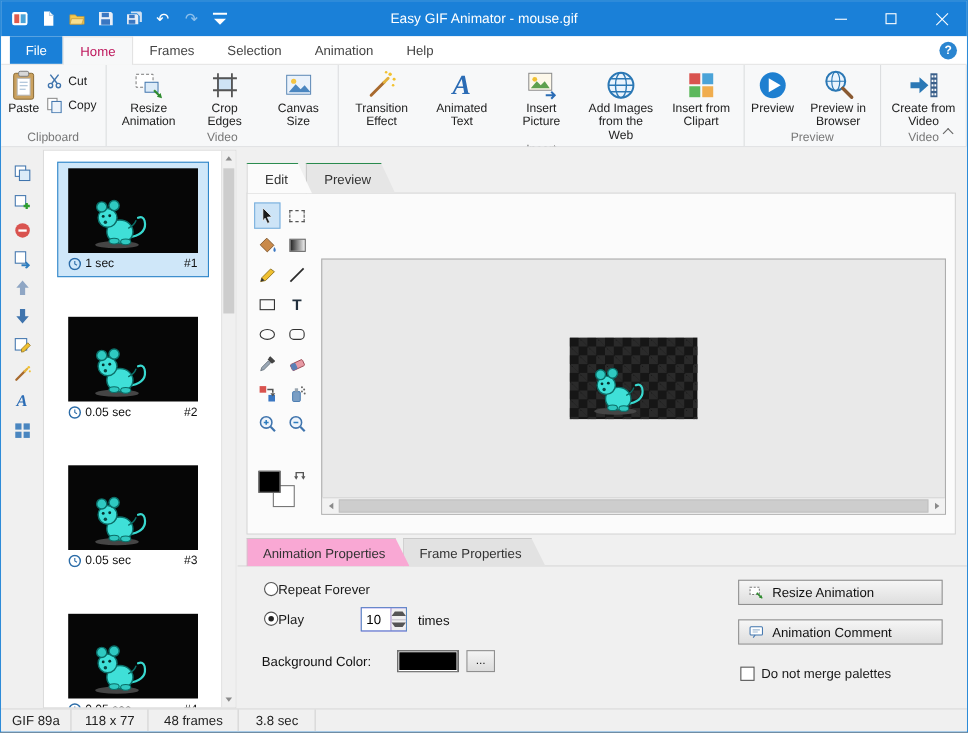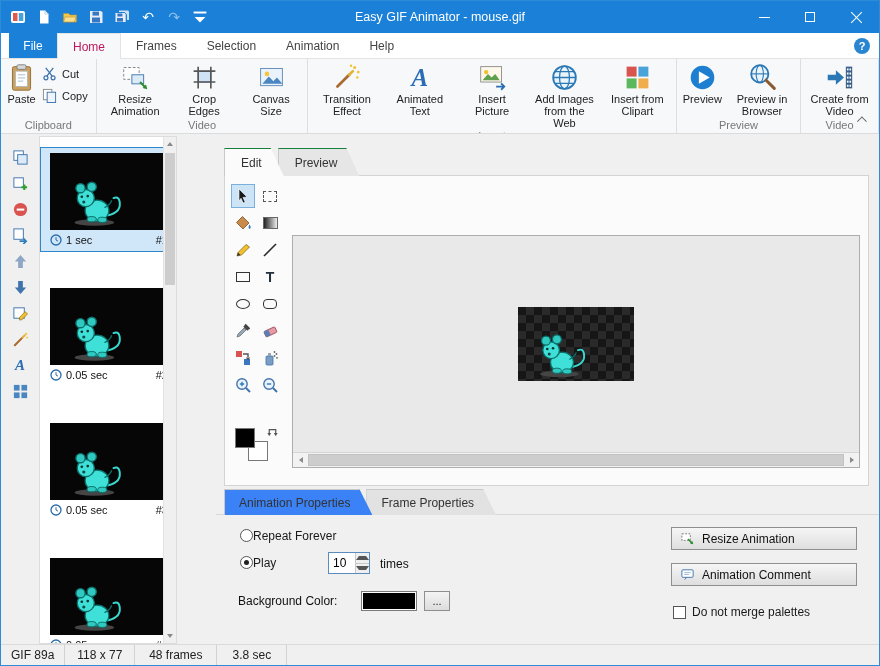--- a/index.html
+++ b/index.html
@@ -49,21 +49,21 @@
   
   .content{position:absolute;top:133px;left:0;right:0;bottom:21px;background:#f0f0f0}
 
   
   .toolstrip{position:absolute;left:0;top:0;width:38px;bottom:0;display:flex;flex-direction:column;align-items:center;padding-top:14px;gap:8px}
   .tsbtn{width:20px;height:18px;display:flex;align-items:center;justify-content:center}
   .tsbtn svg{width:17px;height:17px}
   .ts-a{font-family:"Liberation Serif","DejaVu Serif",serif;font-style:italic;font-weight:bold;color:#2b6cb5;font-size:15px;line-height:1}
 
   
-  .frames-panel{position:absolute;left:38px;top:2px;width:138px;bottom:0;background:#fff;border:1px solid #dcdcdc;overflow:hidden}
+  .frames-panel{position:absolute;left:38px;top:2px;width:176px;bottom:0;background:#fff;border:1px solid #dcdcdc;overflow:hidden}
   .frames-list{position:absolute;left:0;top:0;right:13px;bottom:0;padding-top:10px;overflow:hidden}
   .frame-cell{width:138px;margin:0 auto 30px;padding:5px;border:1px solid transparent}
   .frame-cell.selected{background:#cfe7f9;border:1px solid #2f86c9}
   .thumb{width:118px;height:77px;margin:0 auto;background:#060606;position:relative;overflow:hidden}
   .thumb svg.mouse{position:absolute;left:14px;bottom:2px;width:66px;height:48px}
   .frame-caption{display:flex;align-items:center;margin-top:4px;font-size:11px;padding:0 4px;color:#111}
   .frame-caption .clock{width:12px;height:12px;margin-right:4px;flex:none}
   .frame-caption .num{margin-left:auto}
   .vscroll{position:absolute;right:0;top:0;width:13px;bottom:0;background:#f0f0f0;border-left:1px solid #e3e3e3}
   .sarrow{height:14px;display:flex;align-items:center;justify-content:center}
@@ -105,21 +105,21 @@
   .gif-image{position:relative;width:116px;height:74px;background-color:#161616;background-image:linear-gradient(45deg,#2a2a2a 25%,transparent 25%,transparent 75%,#2a2a2a 75%),linear-gradient(45deg,#2a2a2a 25%,transparent 25%,transparent 75%,#2a2a2a 75%);background-size:16px 16px;background-position:0 0,8px 8px;overflow:hidden}
   .gif-image svg.mouse{position:absolute;left:12px;bottom:2px;width:64px;height:46px}
   .hscroll{position:absolute;left:0;right:0;bottom:0;height:15px;background:#f2f2f2;border-top:1px solid #d5d5d5;display:flex;align-items:stretch}
   .hscroll .sarrow{width:15px;height:100%}
   .hthumb{flex:1;margin:1px 0;background:#cdcdcd;border:1px solid #c2c2c2}
 
   
   .props-line{position:absolute;left:0;right:0;top:380px;height:1px;background:#d8d8d8}
   .props-tabs{position:absolute;left:8px;top:355px;height:26px;display:flex;z-index:3}
   .ptab{padding:0 22px 0 14px;display:flex;align-items:center;background:#e2e2e2;color:#333;clip-path:polygon(0 0,calc(100% - 13px) 0,100% 100%,0 100%);border-top:1px solid #c9c9c9;border-left:1px solid #c9c9c9;margin-right:-6px}
-  .ptab.active{background:#3b82f6;z-index:2}
+  .ptab.active{background:#f9a8d4;z-index:2}
   .ctrl-label{position:absolute;font-size:12px;color:#111;white-space:nowrap}
   .radio-row{position:absolute;display:flex;gap:0;font-size:12px}
   .radio{width:13px;height:13px;border:1px solid #555;border-radius:50%;background:#fff;position:relative;flex:none}
   .radio.checked::after{content:"";position:absolute;left:3px;top:3px;width:5px;height:5px;border-radius:50%;background:#222}
   .spin-wrap{position:absolute;width:42px;height:22px;border:1px solid #5a8cc0;background:#8b5cf6;display:flex}
   .spin-wrap input{flex:1;width:24px;border:none;outline:none;font:12px "Liberation Sans",sans-serif;padding-left:4px}
   .spin-btns{width:14px;display:flex;flex-direction:column;border-left:1px solid #c9c9c9}
   .spin-btns div{flex:1;background:#efefef;display:flex;align-items:center;justify-content:center}
   .spin-btns div+div{border-top:1px solid #c9c9c9}
   .mini-up{width:0;height:0;border-left:3px solid transparent;border-right:3px solid transparent;border-bottom:4px solid #555}

